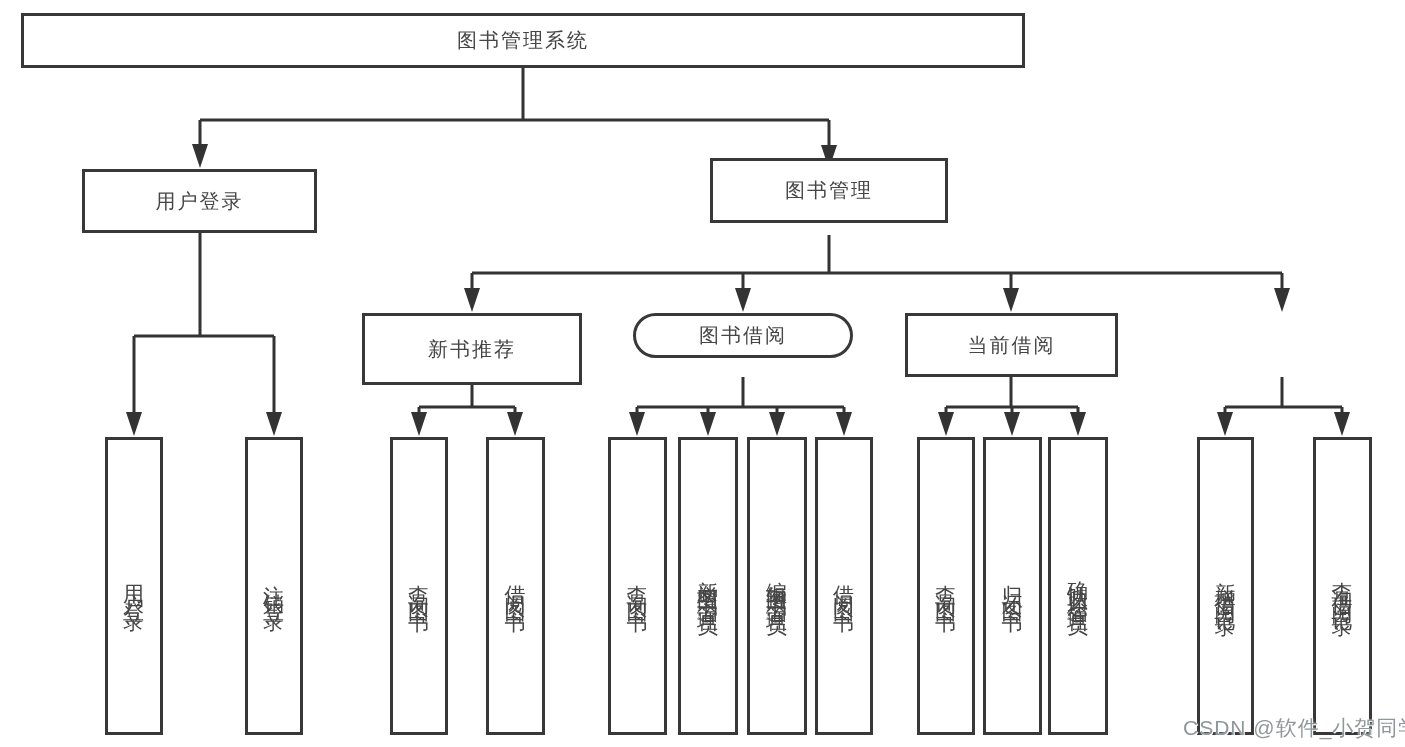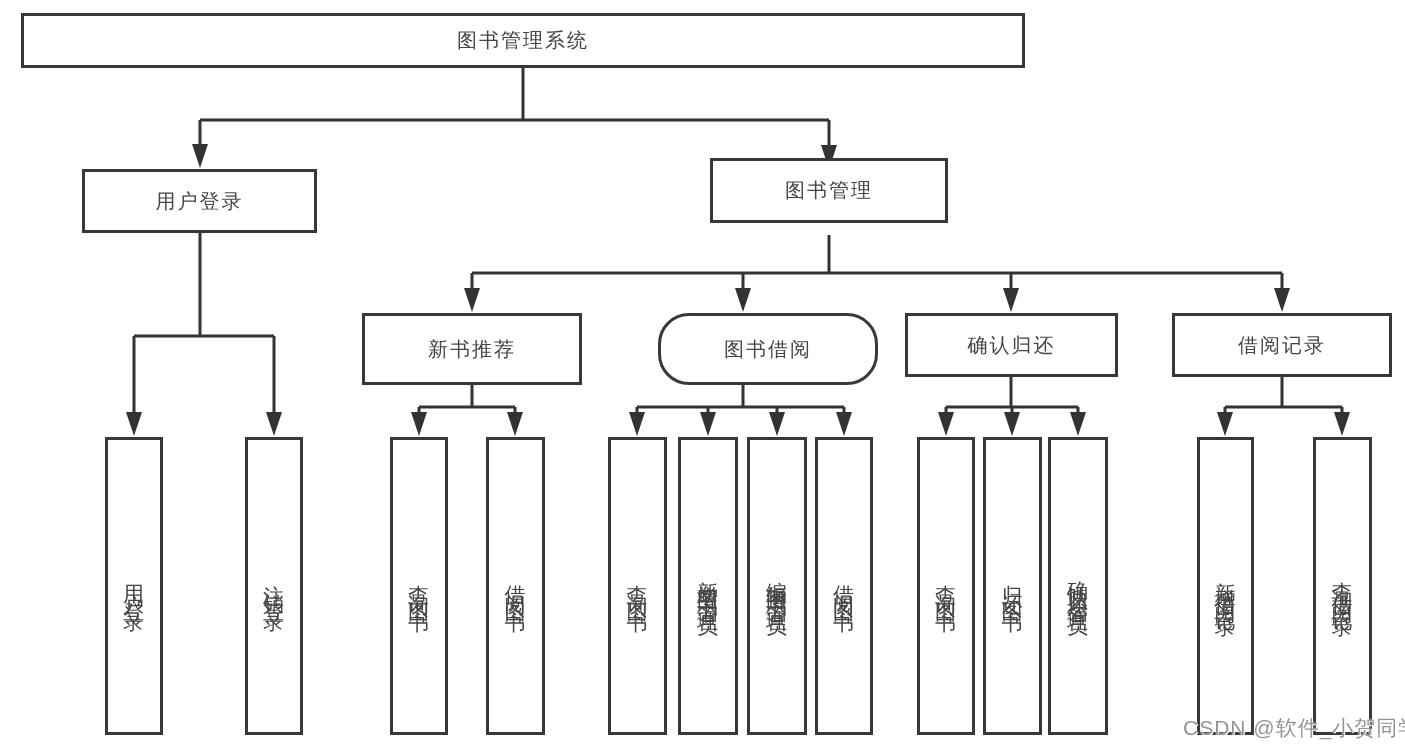--- a/index.html
+++ b/index.html
@@ -106,23 +106,22 @@
     <path class="arrow" d="M1217 412 L1233 412 L1225 436 Z"></path>
     <path class="arrow" d="M1334 412 L1350 412 L1342 436 Z"></path>
   </svg>
 
   <div class="box hbox" style="left:21px; top:13px; width:1004px; height:55px;">图书管理系统</div>
 
   <div class="box hbox" style="left:82px; top:169px; width:235px; height:64px;">用户登录</div>
   <div class="box hbox" style="left:710px; top:158px; width:238px; height:65px;">图书管理</div>
 
   <div class="box hbox" style="left:362px; top:313px; width:220px; height:72px;">新书推荐</div>
-  <div class="box hbox" style="left:658px; top:313px; width:220px; height:72px;border-radius:31px;">图书借阅</div>
-  <div class="box hbox" style="left:905px; top:313px; width:213px; height:64px;">确认归还</div>
-  <div class="box hbox" style="left:1172px; top:313px; width:220px; height:64px;">借阅记录</div>
+  <div class="box hbox" style="left:633px; top:313px; width:220px; height:45px;border-radius:31px;">图书借阅</div>
+  <div class="box hbox" style="left:905px; top:313px; width:213px; height:64px;">当前借阅</div>
 
   <div class="box vbox" style="left:105px; top:437px; width:58px; height:298px;">
     <span class="vtext">用户登录</span>
   </div>
   <div class="box vbox" style="left:245px; top:437px; width:58px; height:298px;">
     <span class="vtext">注销登录</span>
   </div>
 
   <div class="box vbox" style="left:390px; top:437px; width:58px; height:298px;">
     <span class="vtext">查询图书</span>

